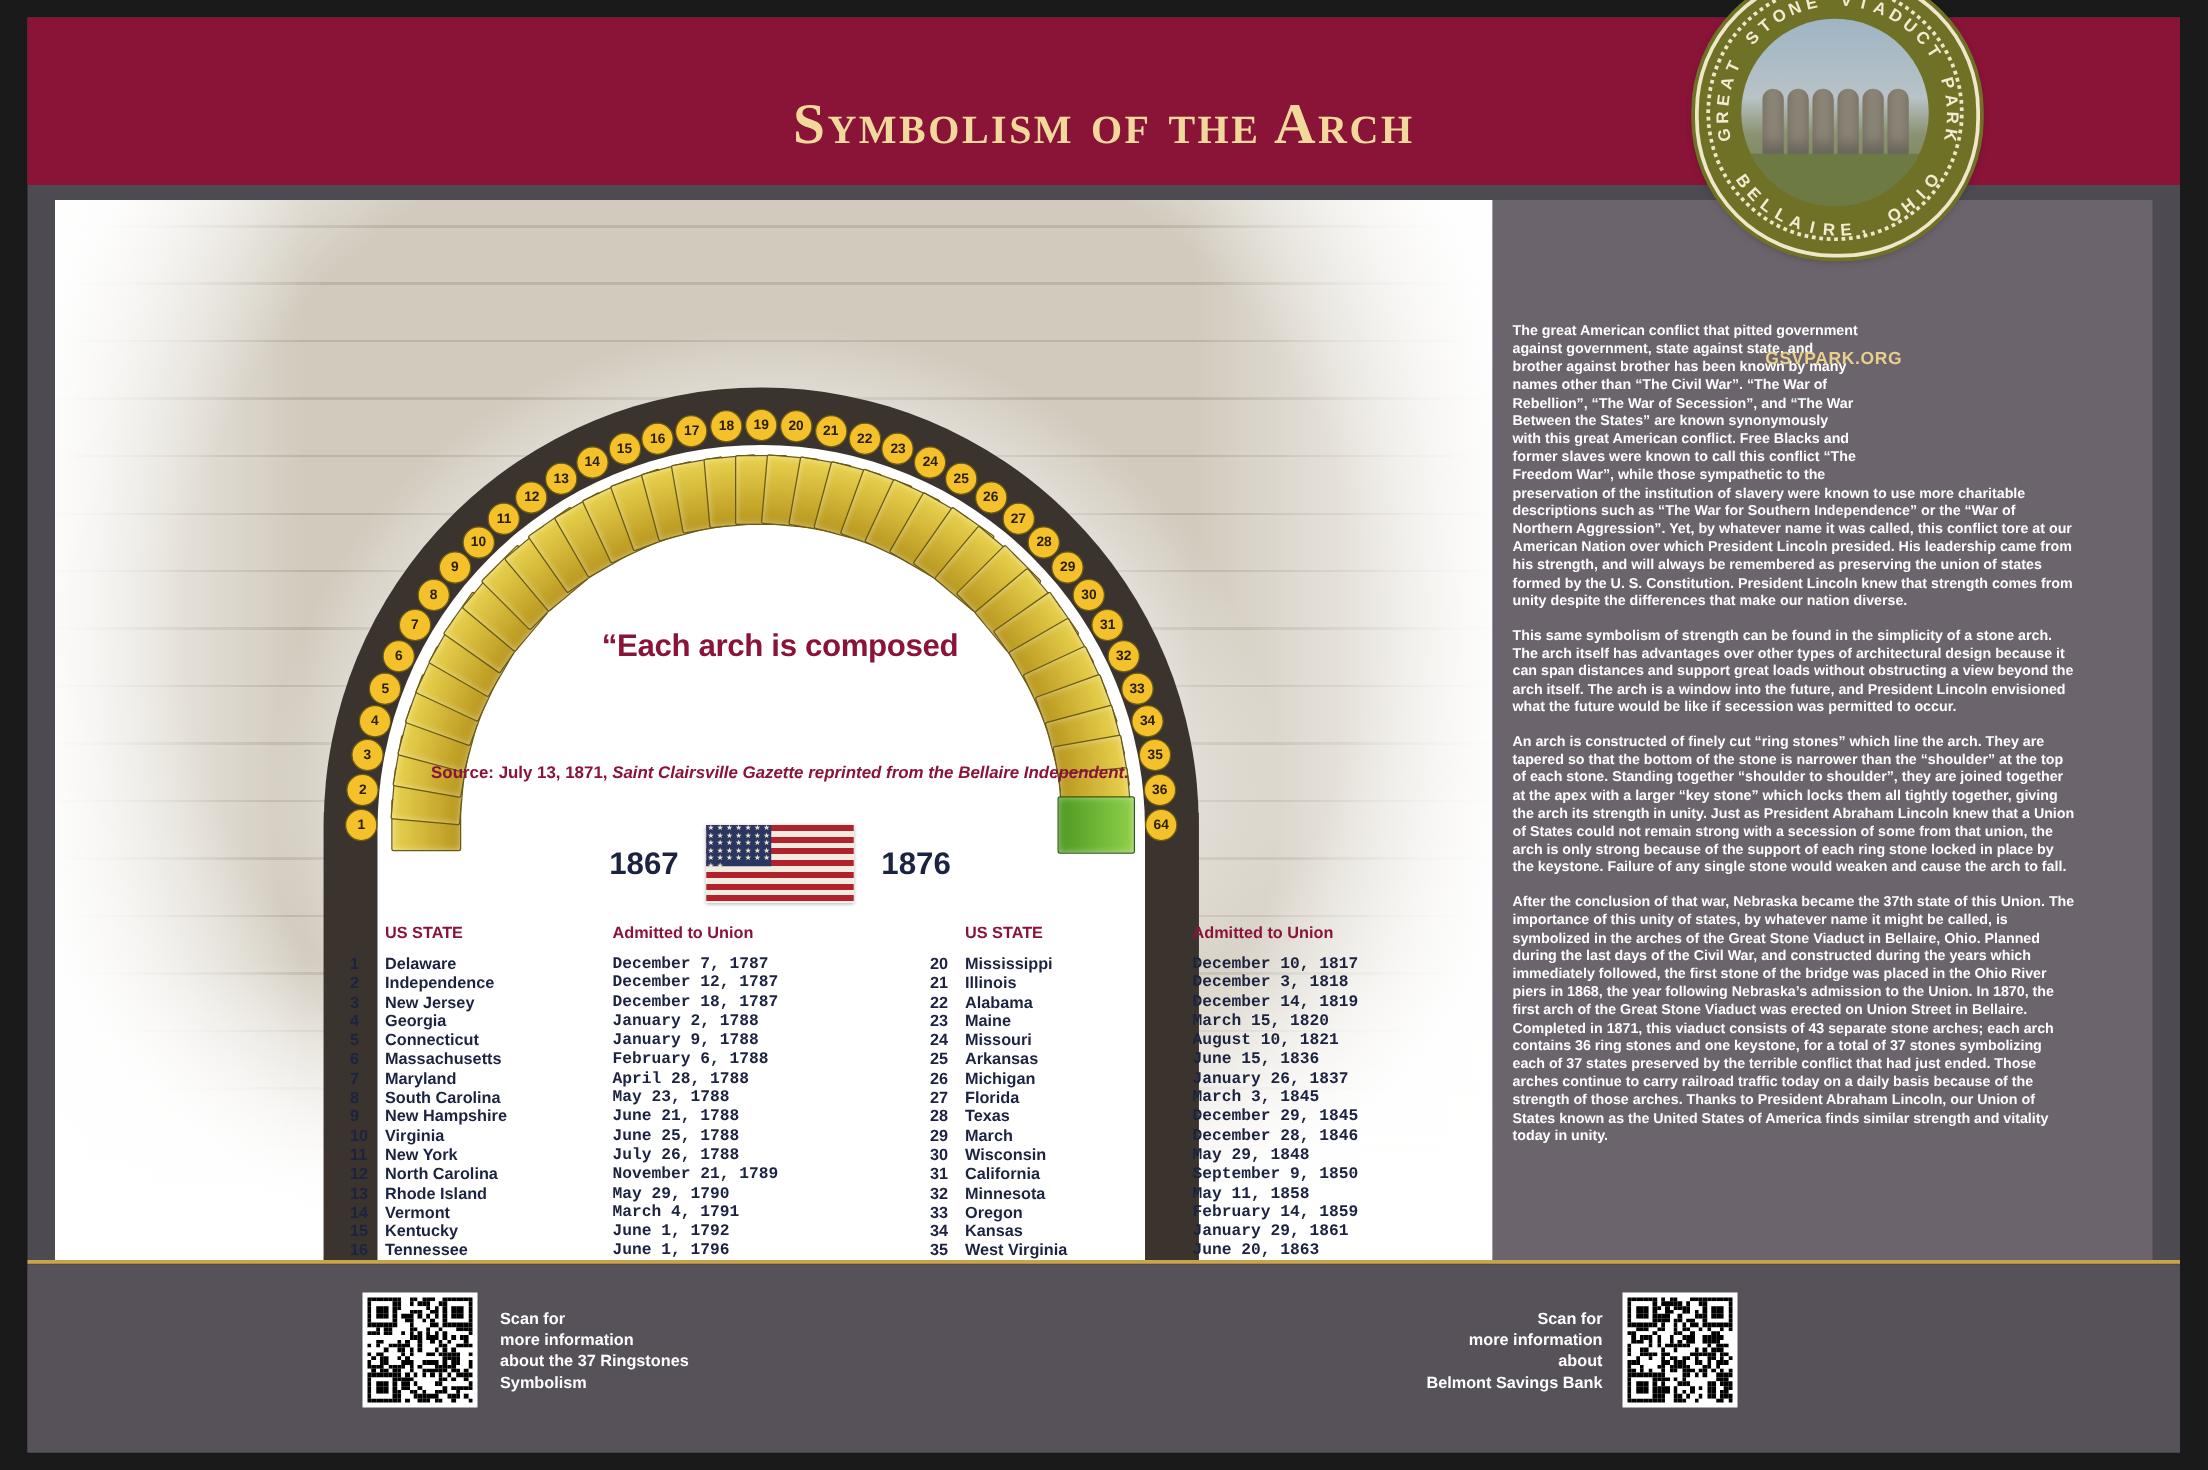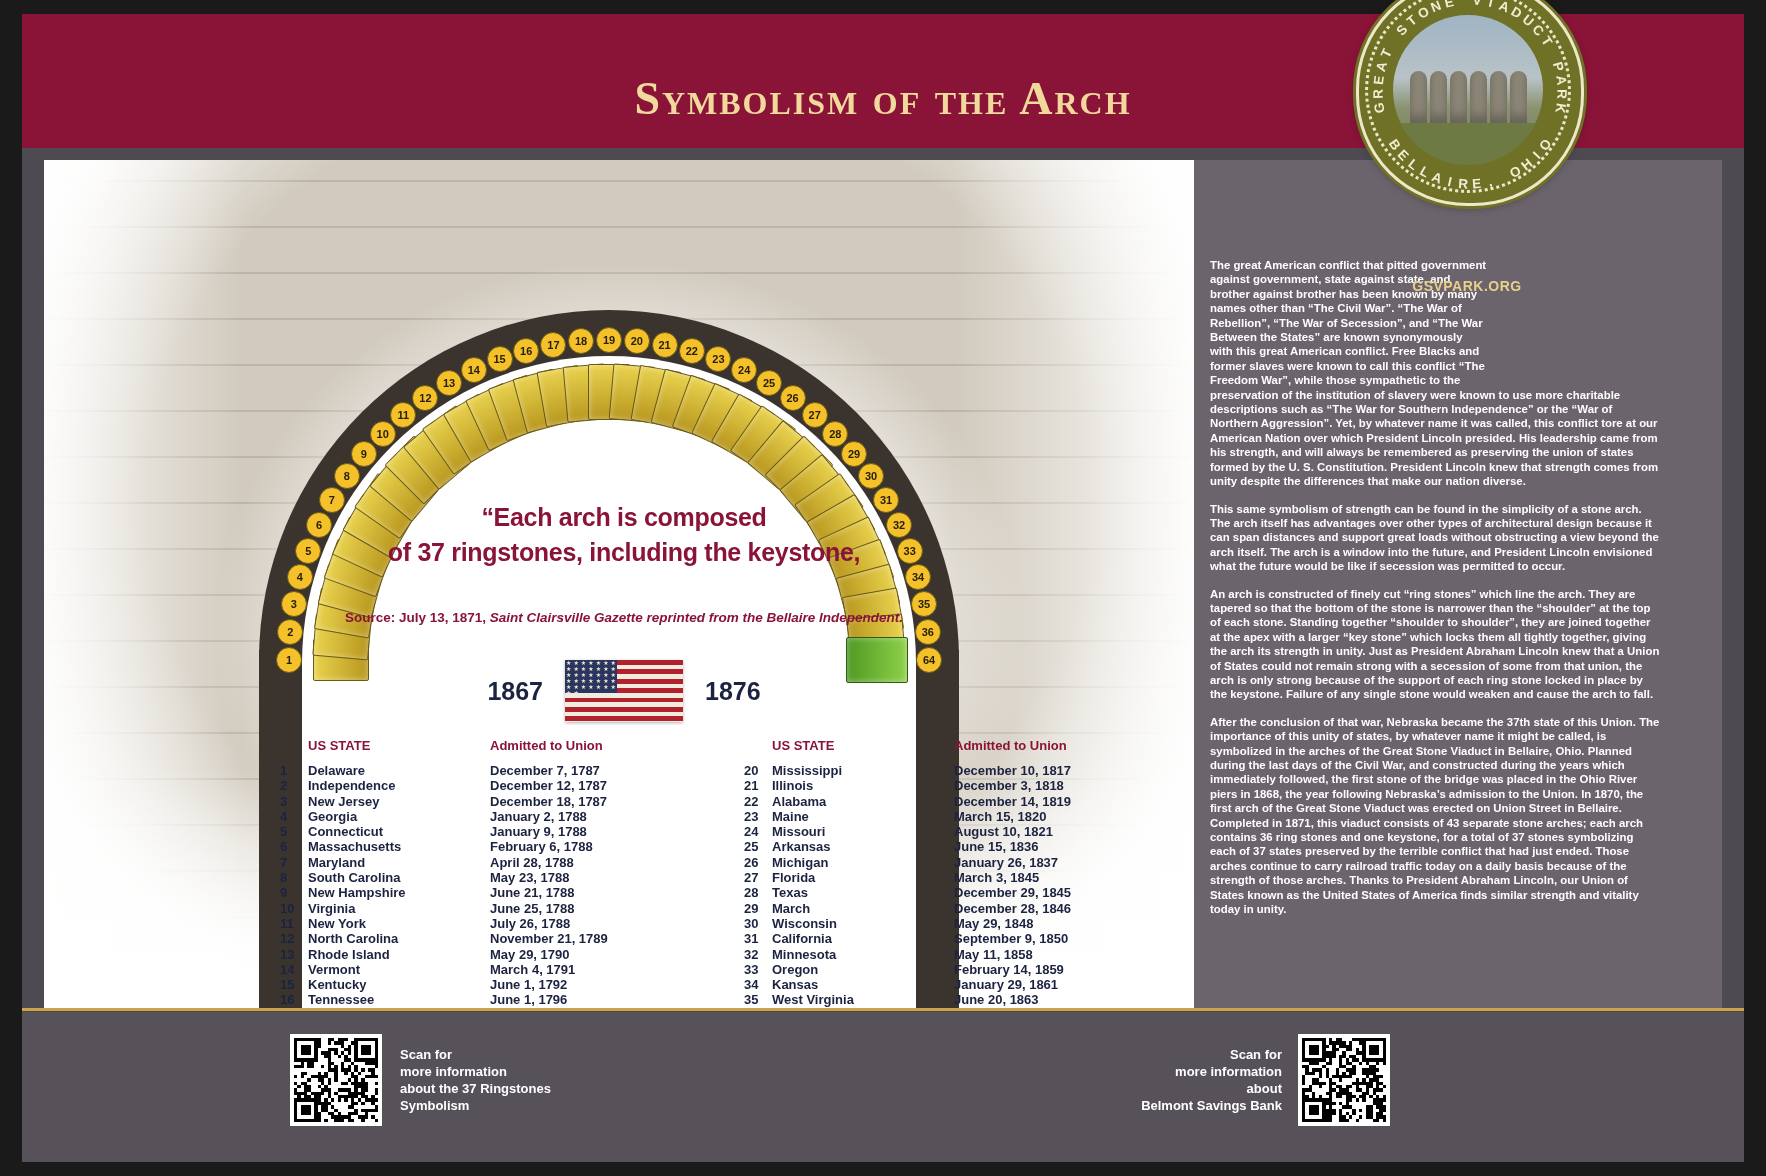--- a/index.html
+++ b/index.html
@@ -70,21 +70,21 @@
     display:grid;grid-template-columns:repeat(7,1fr);grid-template-rows:repeat(5,1fr);
     align-items:center;justify-items:center;}
   .canton i{font-style:normal;color:#f0e6cf;font-size:6px;line-height:6px;}
 
   
   .table{position:absolute;left:236px;top:578px;width:910px;display:flex;gap:24px;}
   .tcol{width:440px;}
   .thead{display:flex;font-size:13px;font-weight:700;color:#8a1338;margin-bottom:10px;}
   .thead .c1{width:28px;} .thead .c2{width:182px;} .thead .c3{flex:1;}
   .trow{display:flex;font-size:13px;font-weight:700;color:#1c2340;line-height:15.3px;}
-  .trow .c1{width:28px;} .trow .c2{width:182px;} .trow .c3{flex:1;}
+  .trow .c1{width:28px;} .trow .c2{width:182px;} .trow .c3{flex:1;font-family:Liberation Mono, monospace;}
 
   
   .side{position:absolute;left:1194px;top:160px;width:528px;height:848px;background:#6b646c;}
   .side-h{position:absolute;left:16px;top:18px;width:300px;color:#e8cf8c;font-size:30px;
     font-weight:700;line-height:35px;}
   .side-body{position:absolute;left:16px;top:98px;width:452px;color:#ffffff;font-size:11.4px;
     font-weight:700;line-height:14.4px;}
   .side-body p{margin:0 0 13px 0;}
 
   
@@ -209,21 +209,20 @@
         <div class="rs" style="left: 592.928px; top: 275.462px; transform: rotate(80deg);"></div>
         <div class="num" style="left: 652.138px; top: 281.433px;">35</div>
         <div class="rs" style="left: 595.98px; top: 298.642px; transform: rotate(85deg);"></div>
         <div class="num" style="left: 655.782px; top: 309.11px;">36</div>
         <div class="rs key" style="left: 595px; top: 319px; transform: rotate(90deg);"></div>
         <div class="num" style="left: 657px; top: 337px;">64</div>
       </div>
 
     <div class="quote">
       <div>“Each arch is composed</div>
-      <div>of 37 ringstones, including the keystone,</div>
     </div>
     <div class="source">
       <span>Source: July 13, 1871, </span><i>Saint Clairsville Gazette reprinted from the Bellaire Independent.</i>
     </div>
 
     <div class="flagrow">
       <div class="yr">1867</div>
       <div class="flag">
         <div class="canton" id="canton">
             <i>★</i>

